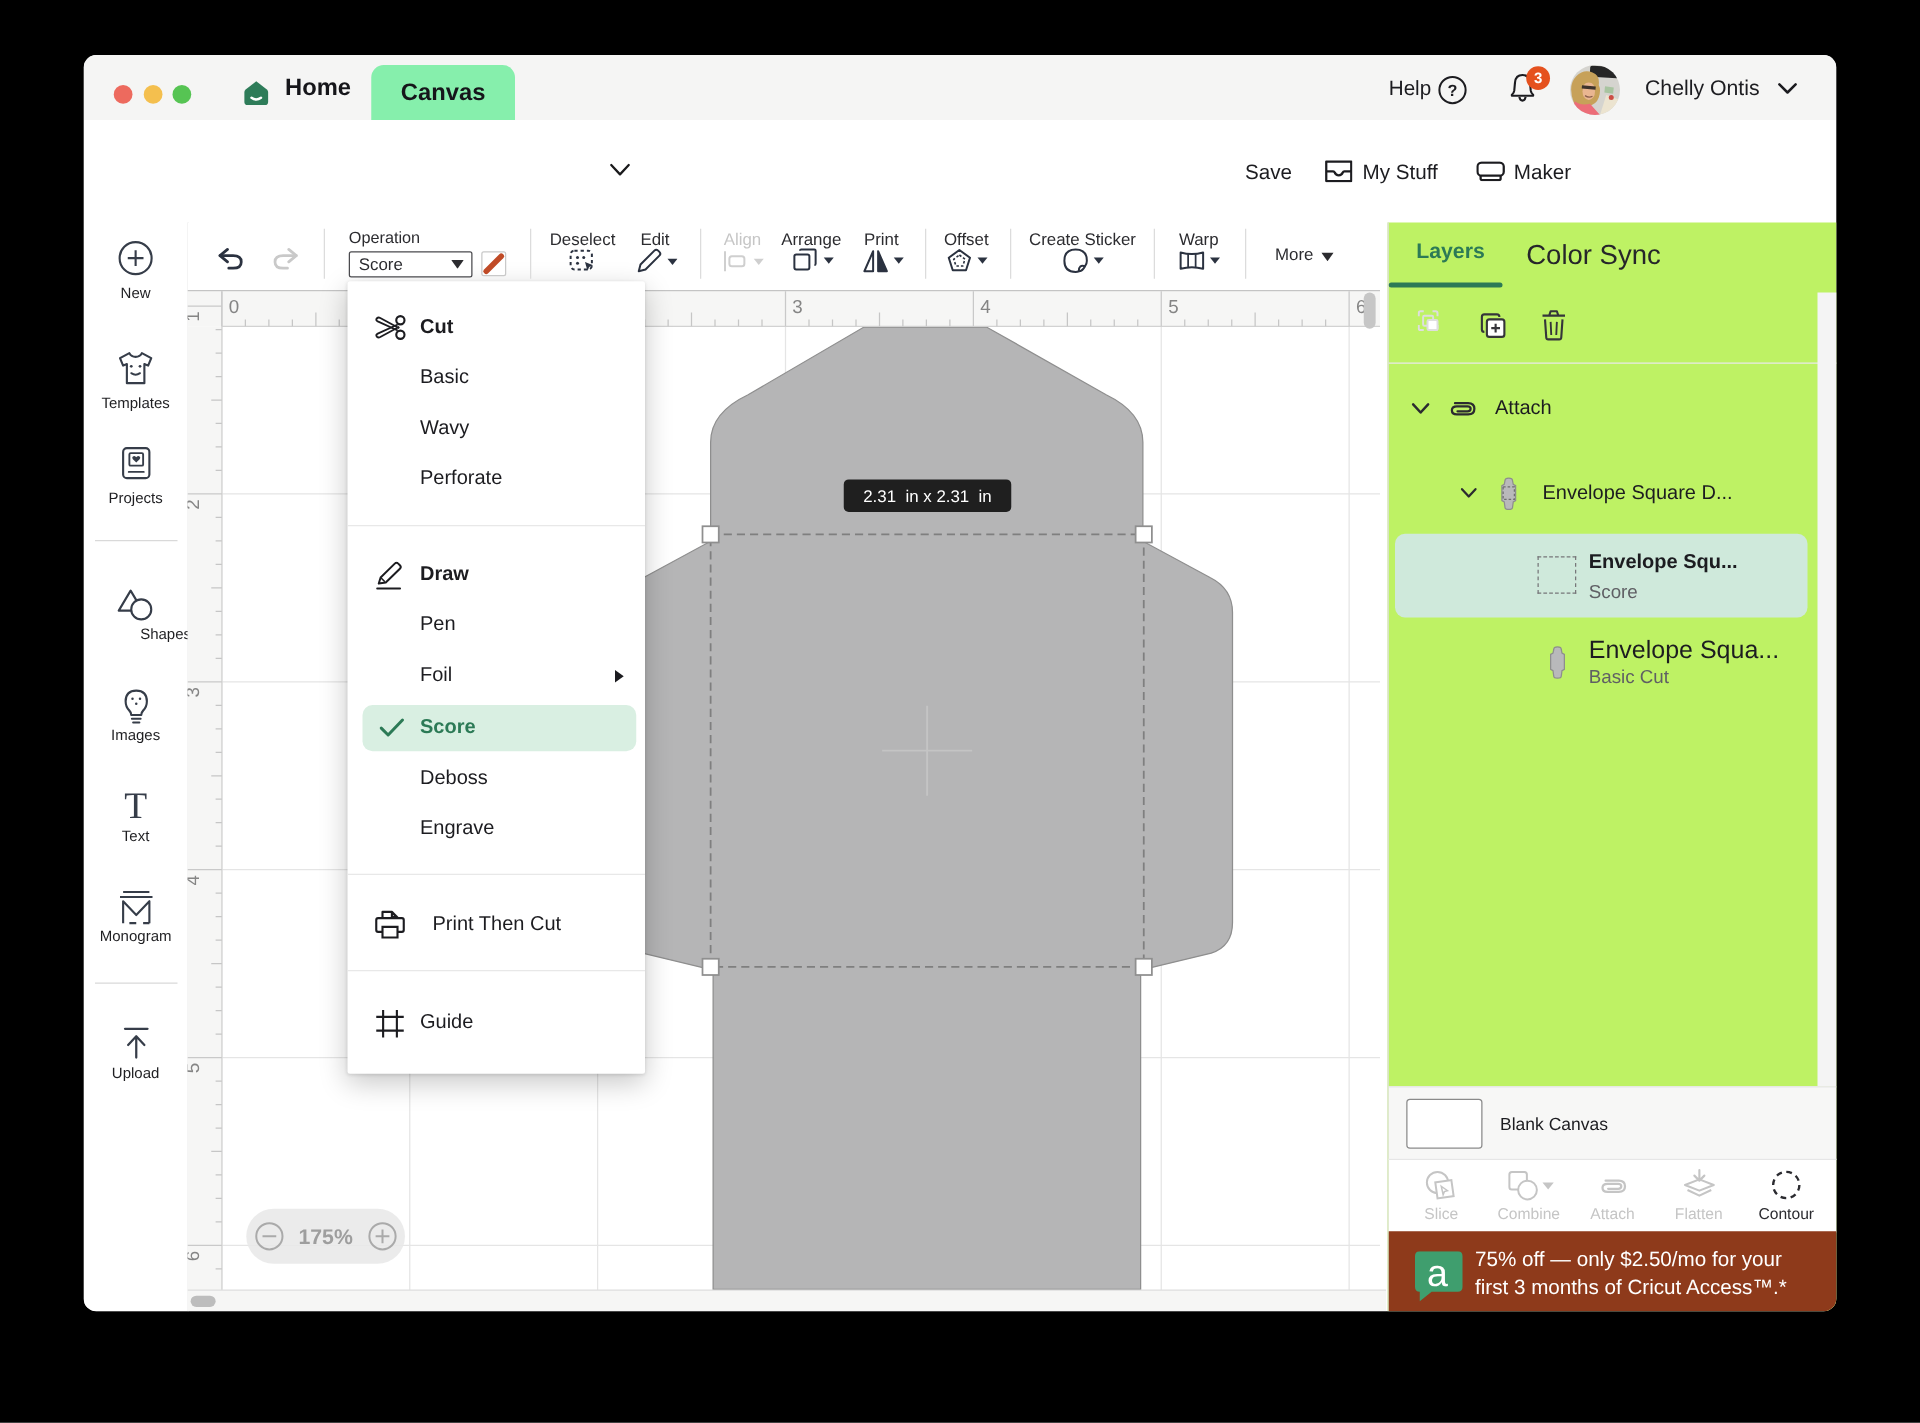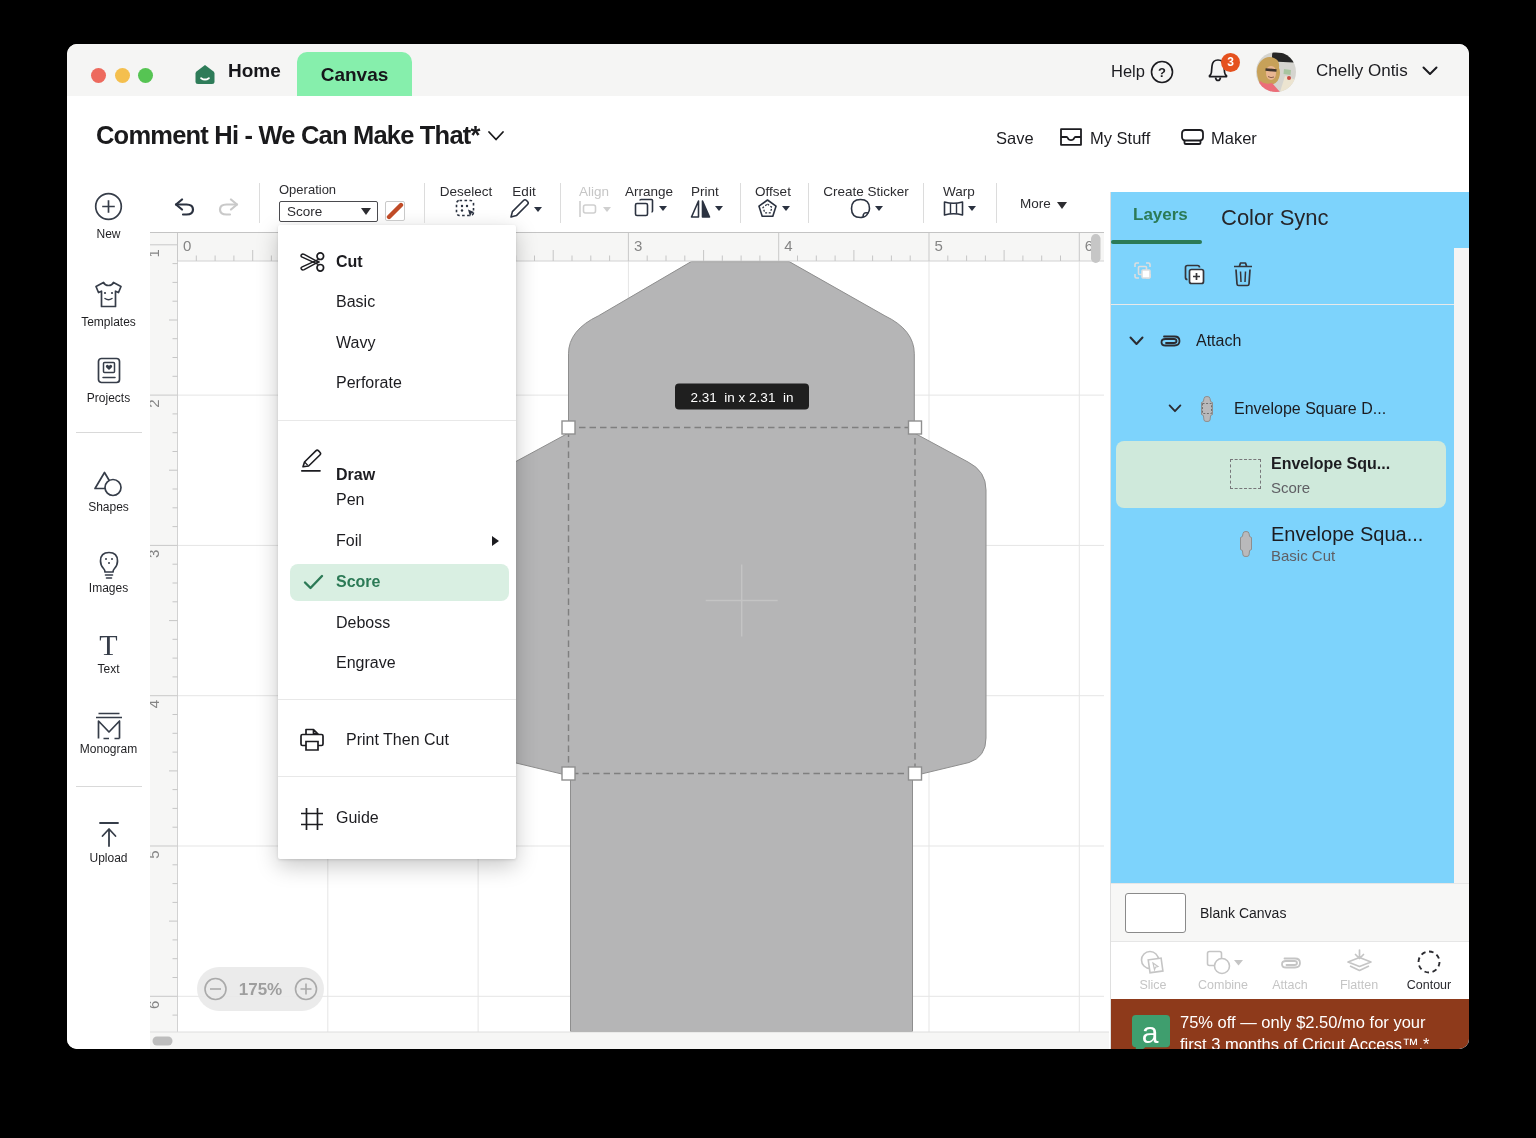--- a/index.html
+++ b/index.html
@@ -7,21 +7,21 @@
 #win{position:absolute;left:67px;top:44px;width:1402px;height:1005px;background:#fff;border-radius:10px;overflow:hidden;}
 #titlebar{position:absolute;left:0;top:0;width:1402px;height:52px;background:#f5f5f4;}
 .dot{position:absolute;top:24px;width:15px;height:15px;border-radius:50%;}
 #tab{position:absolute;left:230px;top:8px;width:115px;height:44px;background:#86efac;border-radius:10px 10px 0 0;text-align:center;line-height:46px;font-weight:bold;font-size:19px;color:#16161a;}
 #hdr{position:absolute;left:0;top:52px;width:1402px;height:82px;background:#fff;}
 #toolbar{position:absolute;left:83px;top:134px;width:960px;height:54px;z-index:3;}
 .tlabel{position:absolute;top:6px;font-size:13.5px;color:#2c2c30;transform:translateX(-50%);white-space:nowrap;}
 .tdiv{position:absolute;top:5px;height:40px;width:1px;background:#dcdcdc;}
 #sidebar{position:absolute;left:0;top:134px;width:83px;height:871px;background:#fff;border-right:1px solid #e3e3e3;}
 .sblabel{position:absolute;left:0;width:83px;text-align:center;font-size:12px;color:#1f1f22;}
-#panel{position:absolute;left:1043px;top:148px;width:359px;height:871px;background:#7dd3fc;border-left:1px solid #dfdfdf;}
+#panel{position:absolute;left:1043px;top:134px;width:359px;height:871px;background:#bef264;border-left:1px solid #dfdfdf;}
 #menu{position:absolute;left:211px;top:181px;width:238px;height:634px;background:#fff;border-radius:2px;box-shadow:0 7px 22px rgba(0,0,0,0.22), 0 1px 3px rgba(0,0,0,0.12);}
 .mi{position:absolute;left:58px;font-size:16px;color:#1c1c20;transform:translateY(-50%);white-space:nowrap;}
 .msep{position:absolute;left:0;width:238px;height:1px;background:#e8e8e8;}
 .green{color:#2c7a56;}
 svg{display:block;}
 </style>
 </head>
 <body>
 <div id="win">
   <div id="titlebar">
@@ -62,21 +62,20 @@
         <path d="M0 40 L4 29 Q9 33 16 31 L24 40 Z" fill="#ec6d78"></path>
       </g>
     </svg>
     <div class="a" style="left:1249px;top:0;height:52px;line-height:54px;font-size:17px;color:#1c1c20;">Chelly Ontis</div>
     <svg class="a" style="left:1355px;top:22px;" width="16" height="10" viewBox="0 0 16 10">
         <path d="M1.5 1.5 L8 8 L14.5 1.5" fill="none" stroke="#1c1c20" stroke-width="2" stroke-linecap="round" stroke-linejoin="round"></path>
       </svg>
   </div>
   <div id="tab">Canvas</div>
   <div id="hdr">
-    <div class="a" style="left:29px;top:25px;font-size:25.5px;font-weight:bold;color:#1a1a1c;letter-spacing:-0.8px;">Comment Hi - We Can Make That*</div>
     <svg class="a" style="left:420px;top:34px;" width="18" height="12" viewBox="0 0 18 12">
         <path d="M2 2 L9 9.5 L16 2" fill="none" stroke="#1a1a1c" stroke-width="1.8" stroke-linecap="round" stroke-linejoin="round"></path>
       </svg>
     <div class="a" style="left:929px;top:0;height:82px;line-height:84px;font-size:16.5px;color:#1c1c20;">Save</div>
     <svg class="a" style="left:993px;top:32px;" width="22" height="18" viewBox="0 0 22 18">
       <path d="M1 1.2 L21 1.2 L21 16.8 L1 16.8 Z M1 9 L6.5 9 Q7.4 9 7.8 10 Q8.6 12.2 11 12.2 Q13.4 12.2 14.2 10 Q14.6 9 15.5 9 L21 9" fill="none" stroke="#1c1c20" stroke-width="1.8" stroke-linejoin="round"></path>
     </svg>
     <div class="a" style="left:1023px;top:0;height:82px;line-height:84px;font-size:16.5px;color:#1c1c20;">My Stuff</div>
     <svg class="a" style="left:1114px;top:33px;" width="23" height="16" viewBox="0 0 23 16">
       <rect x="1" y="1" width="21" height="10.5" rx="3.2" fill="none" stroke="#1c1c20" stroke-width="1.8"></rect>
@@ -102,21 +101,21 @@
       <rect x="6.5" y="5.5" width="11" height="10" rx="1" fill="none" stroke="#363d49" stroke-width="1.5"></rect>
       <path d="M12 13 L9.3 10.4 Q8.2 9.2 9.3 8.2 Q10.5 7.2 11.6 8.4 L12 8.8 L12.4 8.4 Q13.5 7.2 14.7 8.2 Q15.8 9.2 14.7 10.4 Z" fill="#363d49"></path>
       <path d="M6 20.5 H18" stroke="#363d49" stroke-width="1.5" stroke-linecap="round"></path>
     </svg>
     <div class="sblabel" style="top:213px;">Projects</div>
     <div class="a" style="left:9px;top:254px;width:66px;height:1px;background:#d9d9d9;"></div>
     <svg class="a" style="left:26px;top:292px;" width="31" height="28" viewBox="0 0 31 28">
       <path d="M11.5 2.5 L21 18.5 L2 18.5 Z" fill="none" stroke="#363d49" stroke-width="1.7" stroke-linejoin="round"></path>
       <circle cx="20" cy="17.5" r="8" fill="#fff" stroke="#363d49" stroke-width="1.7"></circle>
     </svg>
-    <div class="sblabel" style="top:322px;">Shapes</div>
+    <div class="sblabel" style="top:322px;margin-left:24px;">Shapes</div>
     <svg class="a" style="left:29px;top:373px;" width="26" height="29" viewBox="0 0 26 29">
       <path d="M13 1.5 Q21.5 1.5 21.5 10 Q21.5 14.5 18.5 17.5 Q17 19 17 21 L9 21 Q9 19 7.5 17.5 Q4.5 14.5 4.5 10 Q4.5 1.5 13 1.5 Z" fill="none" stroke="#363d49" stroke-width="1.7" stroke-linejoin="round"></path>
       <path d="M9.5 24 H16.5 M10.5 27 H15.5" stroke="#363d49" stroke-width="1.6" stroke-linecap="round"></path>
       <circle cx="10" cy="8" r="1" fill="#363d49"></circle>
         <circle cx="16" cy="8" r="1" fill="#363d49"></circle>
         <circle cx="13" cy="12" r="1" fill="#363d49"></circle>
     </svg>
     <div class="sblabel" style="top:403px;">Images</div>
     <div class="a" style="left:0;top:452px;width:83px;text-align:center;font-family:'Liberation Serif',serif;font-size:30px;color:#363d49;line-height:30px;">T</div>
     <div class="sblabel" style="top:484px;">Text</div>
@@ -356,21 +355,21 @@
     <div class="mi" style="top:37px;font-weight:bold;">Cut</div>
     <div class="mi" style="top:77px;">Basic</div>
     <div class="mi" style="top:118px;">Wavy</div>
     <div class="mi" style="top:158px;">Perforate</div>
     <div class="msep" style="top:195px;"></div>
     <svg class="a" style="left:21px;top:224px;" width="27" height="24" viewBox="0 0 27 24">
       <path d="M4 17.8 L5.5 13 L16.8 1.9 Q18.2 0.5 19.6 1.9 L20.9 3.2 Q22.3 4.6 20.9 6 L9.6 17 L4 17.8 Z" fill="none" stroke="#1c1c20" stroke-width="1.6" stroke-linejoin="round"></path>
       <path d="M5.5 13 L8.9 16.4" stroke="#1c1c20" stroke-width="1.3"></path>
       <path d="M2.8 21.8 H21" stroke="#1c1c20" stroke-width="1.7" stroke-linecap="round"></path>
     </svg>
-    <div class="mi" style="top:250px;font-weight:bold;">Draw</div>
+    <div class="mi" style="top:235px;font-weight:bold;">Draw</div>
     <div class="mi" style="top:275px;">Pen</div>
     <div class="mi" style="top:316px;">Foil</div>
     <svg class="a" style="left:213px;top:310px;" width="9" height="12" viewBox="0 0 9 12">
         <path d="M1 1 L8 6 L1 11 Z" fill="#1c1c20"></path>
       </svg>
     <div class="a" style="left:12px;top:339px;width:219px;height:37px;background:#d9efe2;border-radius:8px;"></div>
     <svg class="a" style="left:25px;top:349px;" width="21" height="17" viewBox="0 0 21 17">
         <path d="M2 8.5 L7.5 14 L19 2" fill="none" stroke="#2c7a56" stroke-width="2.4" stroke-linecap="round" stroke-linejoin="round"></path>
       </svg>
     <div class="mi green" style="top:357px;font-weight:bold;">Score</div>

